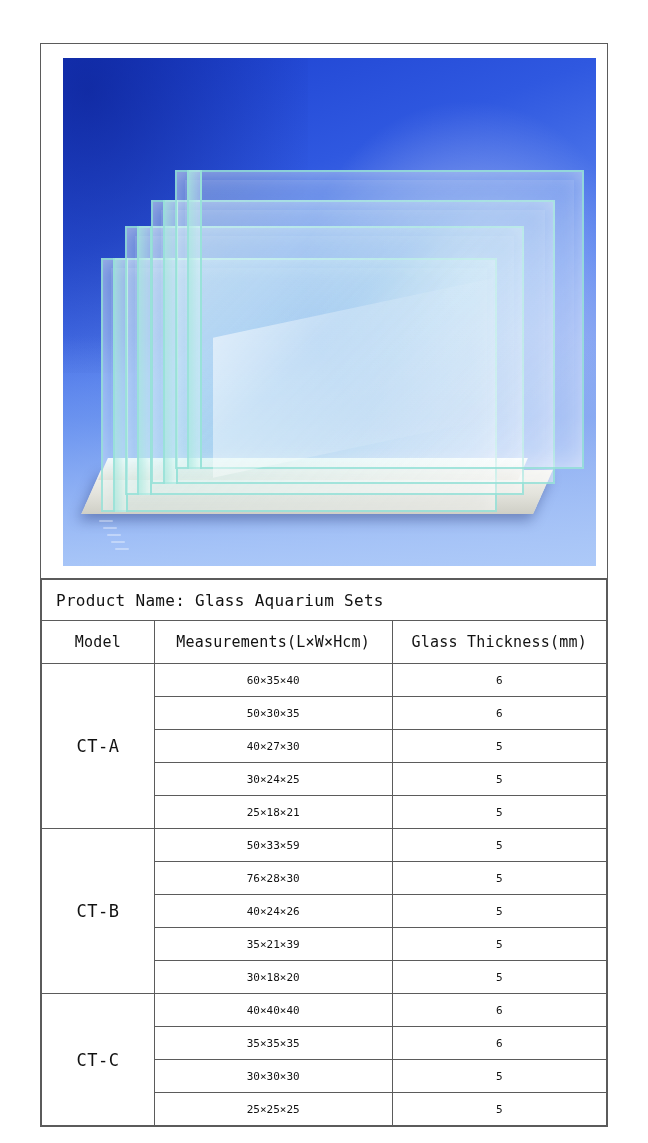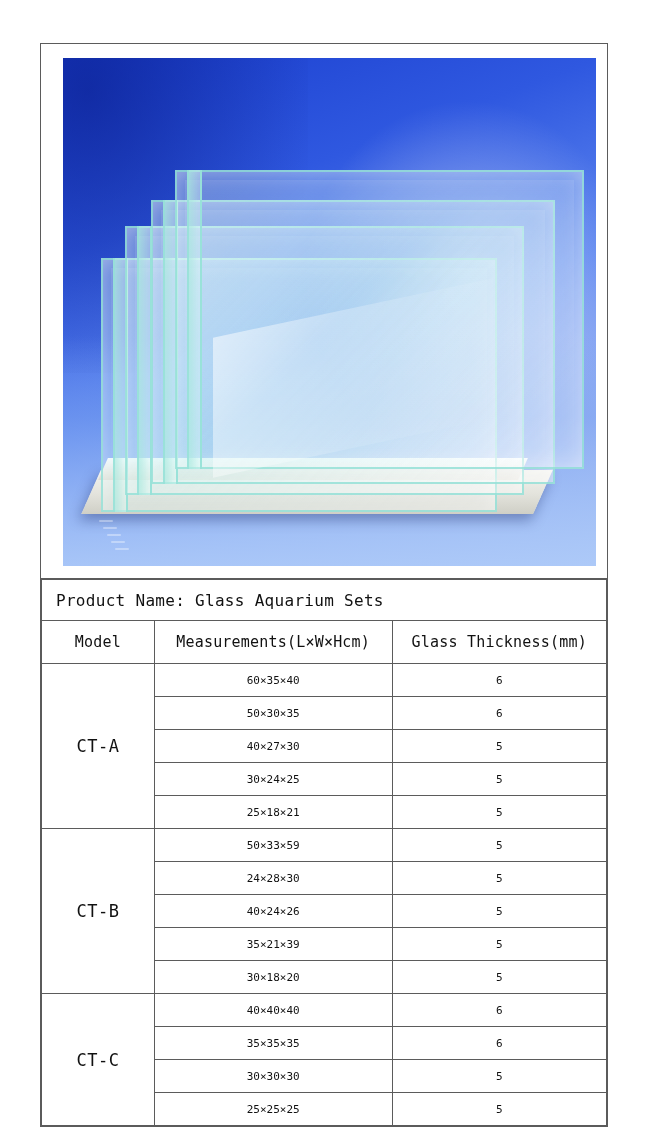--- a/index.html
+++ b/index.html
@@ -242,21 +242,21 @@
           <td>25×18×21</td>
           <td>5</td>
         </tr>
 
         <tr class="group-top">
           <td class="model-cell" rowspan="5">CT-B</td>
           <td>50×33×59</td>
           <td>5</td>
         </tr>
         <tr>
-          <td>24×28×30</td>
+          <td>76×28×30</td>
           <td>5</td>
         </tr>
         <tr>
           <td>40×24×26</td>
           <td>5</td>
         </tr>
         <tr>
           <td>35×21×39</td>
           <td>5</td>
         </tr>

